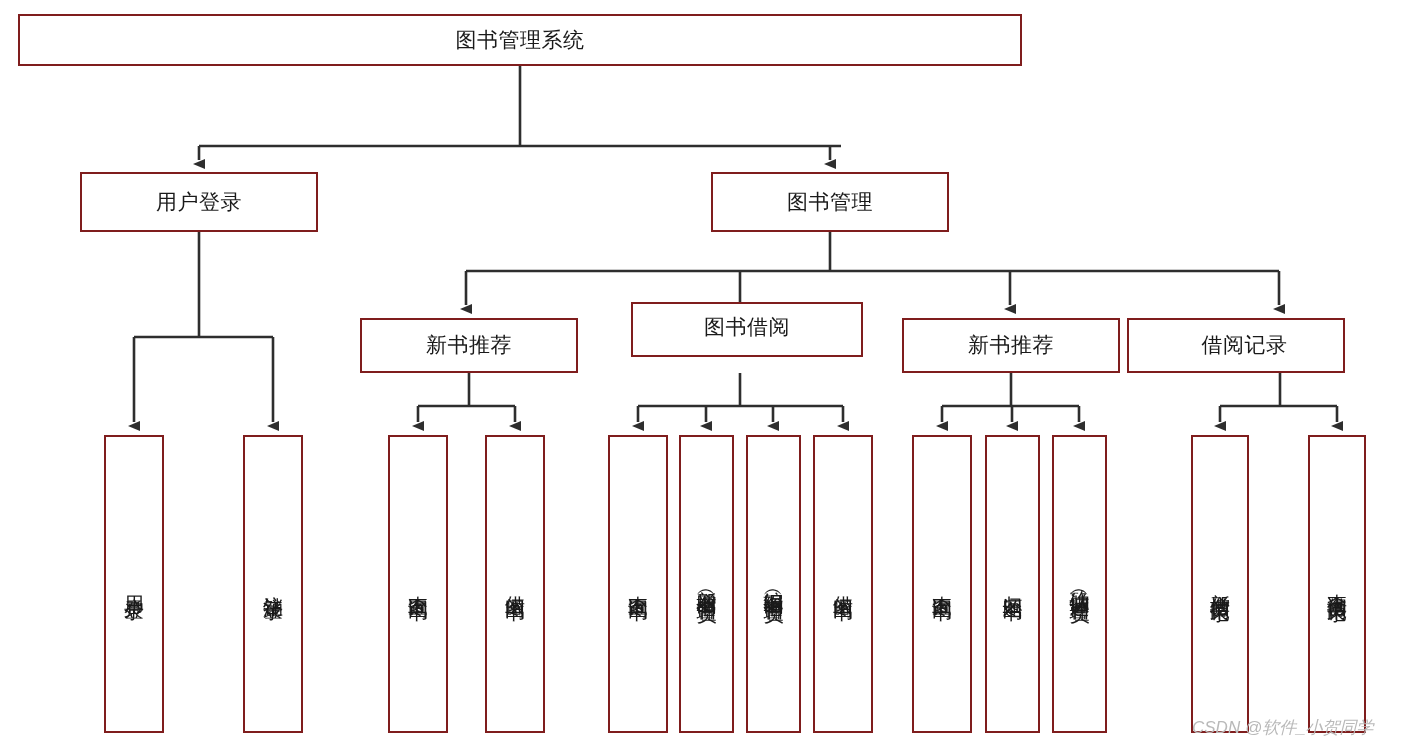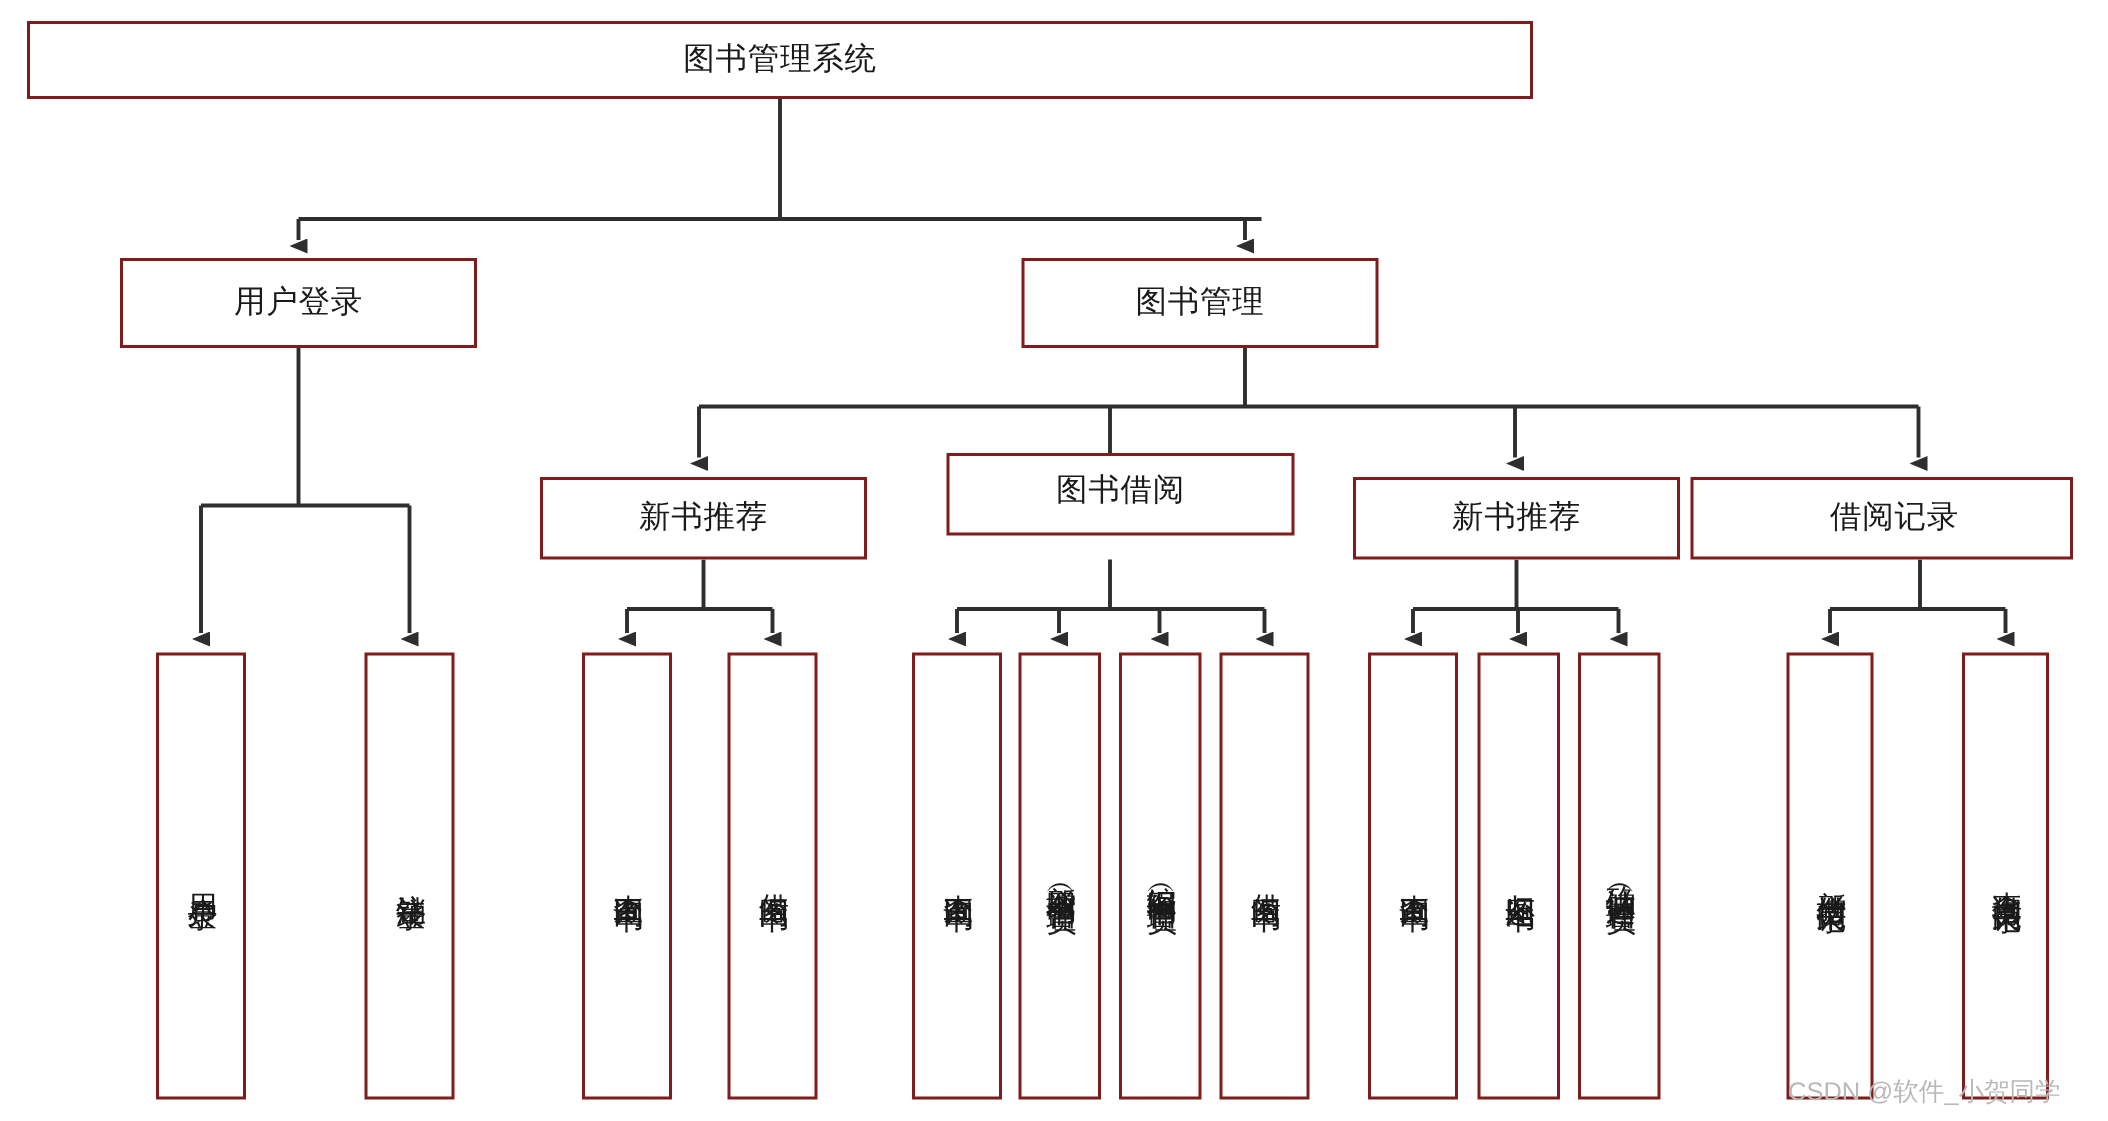--- a/index.html
+++ b/index.html
@@ -122,34 +122,34 @@
     </g>
   </svg>
 
   <div class="node root" style="left:18px; top:14px; width:1004px; height:52px;">
     <span class="node-label">图书管理系统</span>
   </div>
 
   <div class="node" style="left:80px; top:172px; width:238px; height:60px;">
     <span class="node-label">用户登录</span>
   </div>
-  <div class="node" style="left:681px; top:172px; width:238px; height:60px;">
+  <div class="node" style="left:711px; top:172px; width:238px; height:60px;">
     <span class="node-label">图书管理</span>
   </div>
 
   <div class="node" style="left:360px; top:318px; width:218px; height:55px;">
     <span class="node-label">新书推荐</span>
   </div>
   <div class="node" style="left:631px; top:302px; width:232px; height:55px;font-family:Liberation Mono, monospace;">
     <span class="node-label">图书借阅</span>
   </div>
   <div class="node" style="left:902px; top:318px; width:218px; height:55px;">
     <span class="node-label">新书推荐</span>
   </div>
-  <div class="node" style="left:1127px; top:318px; width:255px; height:55px;padding-left:17px;">
+  <div class="node" style="left:1127px; top:318px; width:218px; height:55px;padding-left:17px;">
     <span class="node-label">借阅记录</span>
   </div>
 
   <div class="node leaf" style="left:104px; top:435px; width:60px; height:298px;">
     <span class="node-label">用户登录</span>
   </div>
   <div class="node leaf" style="left:243px; top:435px; width:60px; height:298px;">
     <span class="node-label">注销登录</span>
   </div>
 
@@ -183,15 +183,15 @@
     <span class="node-label">确认归还（管理员）</span>
   </div>
 
   <div class="node leaf" style="left:1191px; top:435px; width:58px; height:298px;">
     <span class="node-label">新增借阅记录</span>
   </div>
   <div class="node leaf" style="left:1308px; top:435px; width:58px; height:298px;">
     <span class="node-label">查询借阅记录</span>
   </div>
 
-  <div class="watermark" style="left:1192px; top:716px;">CSDN @软件_小贺同学</div>
+  <div class="watermark" style="left:1192px; top:716px;font-style:italic;">CSDN @软件_小贺同学</div>
 
 </div>
 
 </body></html>

